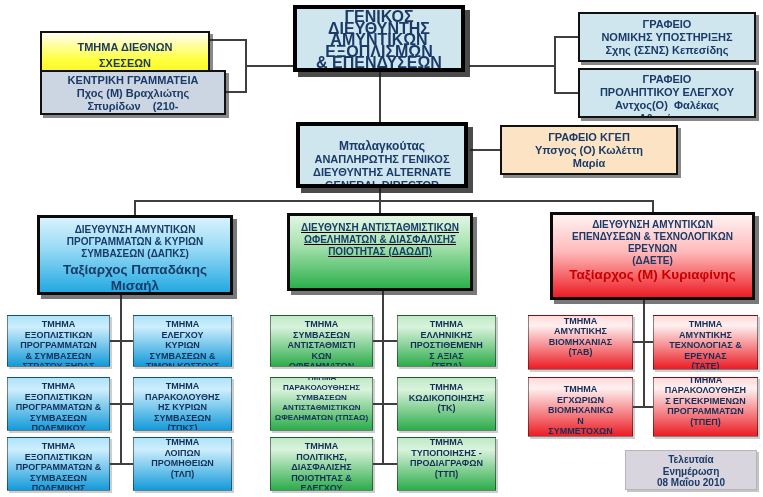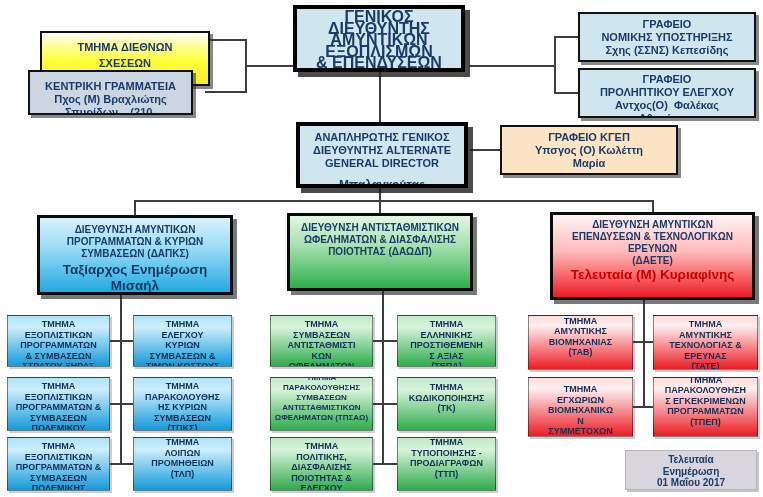--- a/index.html
+++ b/index.html
@@ -17,21 +17,21 @@
     border:2px solid #111;box-shadow:3px 3px 0 rgba(40,40,40,.55);margin-top:18px;}
   .b-lblue{background:#cfe6ef;border:2px solid #111;box-shadow:3px 3px 0 rgba(40,40,40,.55);}
   .b-heavy{background:#cfe6ef;border:4px solid #000;box-shadow:5px 5px 0 rgba(30,30,30,.8);}
   .b-gray{background:#ccd6e3;border:2px solid #111;box-shadow:3px 3px 0 rgba(40,40,40,.55);}
   .b-peach{background:#fbe3c4;border:2px solid #111;box-shadow:3px 3px 0 rgba(40,40,40,.55);}
   .b-note{background:#d8d5de;border:1px solid #b7b4bd;box-shadow:2px 2px 0 rgba(90,90,90,.35);}
 
   
   .div-box{border:3px solid #0a0a0a;box-shadow:4px 4px 0 rgba(30,30,30,.6);padding-top:6px;}
   .grad-blue{background:linear-gradient(to bottom,#d8f2fd 0%,#9adcf6 40%,#23a9e1 100%);}
-  .grad-green{background:linear-gradient(to bottom,#e2f6e4 0%,#a8e2b0 40%,#2cb04c 100%);}
+  .grad-green{background:linear-gradient(to bottom,#e2f6e4 0%,#a8e2b0 40%,#2cb04c 100%);text-decoration:underline;}
   .grad-red{background:linear-gradient(to bottom,#fff3f3 0%,#ffb9b9 45%,#ec1c24 100%);}
   .div-title{font-size:10px;line-height:12px;}
   .div-name{font-size:13.5px;line-height:16px;margin-top:2px;}
 
   
   .dept{font-size:9px;line-height:10.5px;padding:3px 2px 12px 2px;border:1px solid rgba(0,0,0,.45);
     box-shadow:2px 2px 0 rgba(60,60,60,.25);color:#142f57;}
   .dept.center{display:flex;align-items:center;justify-content:center;padding-top:0;}
   .dept.small{font-size:8px;line-height:10px;}
   .d-blue{background:linear-gradient(to bottom,#aee3f9 0%,#cdeefd 22%,#149ad9 100%);}
@@ -75,21 +75,21 @@
   <div class="line" style="left:643px;top:300px;width:2px;height:107px;"></div>
   <div class="line" style="left:633px;top:341px;width:20px;height:2px;"></div>
   <div class="line" style="left:633px;top:406px;width:20px;height:2px;"></div>
 
   <div class="box b-yellow" style="left:40px;top:13px;width:170px;height:55px;padding-top:6px;">
     <div class="txt navy t11" style="line-height:16px;">ΤΜΗΜΑ ΔΙΕΘΝΩΝ
 ΣΧΕΣΕΩΝ</div>
     <div class="txt redtxt" style="font-size:12px;margin-top:3px;">Πχος (Μ) Σταύρος</div>
   </div>
 
-  <div class="box b-gray" style="left:28px;top:70px;width:165px;height:45px;padding-top:8px;">
+  <div class="box b-gray" style="left:40px;top:70px;width:186px;height:45px;padding-top:2px;">
     <div class="txt navy t11" style="line-height:13px;">ΚΕΝΤΡΙΚΗ ΓΡΑΜΜΑΤΕΙΑ
 Πχος (Μ) Βραχλιώτης
 Σπυρίδων&nbsp;&nbsp;&nbsp;&nbsp;(210-</div>
   </div>
 
   <div class="box b-heavy" style="left:293px;top:5px;width:172px;height:67px;padding-top:2px;">
     <div class="txt navy t10">ΓΕΝΙΚΟΣ ΔΙΕΥΘΥΝΤΗΣ
 ΑΜΥΝΤΙΚΩΝ ΕΞΟΠΛΙΣΜΩΝ
 &amp; ΕΠΕΝΔΥΣΕΩΝ (ΓΔΑΕΕ)
 GENERAL DIRECTOR FOR
@@ -103,52 +103,52 @@
   </div>
 
   <div class="box b-lblue" style="left:578px;top:68px;width:178px;height:50px;padding-top:3px;">
     <div class="txt navy t11" style="line-height:13px;">ΓΡΑΦΕΙΟ
 ΠΡΟΛΗΠΤΙΚΟΥ ΕΛΕΓΧΟΥ
 Αντχος(Ο)&nbsp; Φαλέκας
 Αθανάσιος</div>
   </div>
 
   <div class="box b-heavy" style="left:296px;top:122px;width:172px;height:66px;padding-top:5px;">
+    <div class="txt navy" style="font-size:12px;margin-top:8px;">Μπαλαγκούτας</div>
     <div class="txt navy t11" style="line-height:13px;">ΑΝΑΠΛΗΡΩΤΗΣ ΓΕΝΙΚΟΣ
 ΔΙΕΥΘΥΝΤΗΣ ALTERNATE
 GENERAL DIRECTOR</div>
-    <div class="txt navy" style="font-size:12px;margin-top:8px;">Μπαλαγκούτας</div>
   </div>
 
   <div class="box b-peach" style="left:500px;top:125px;width:178px;height:50px;padding-top:4px;">
     <div class="txt navy t11" style="line-height:13px;">ΓΡΑΦΕΙΟ ΚΓΕΠ
 Υπσγος (Ο) Κωλέττη
 Μαρία</div>
   </div>
 
   <div class="box div-box grad-blue" style="left:37px;top:215px;width:196px;height:80px;">
     <div class="txt navy div-title">ΔΙΕΥΘΥΝΣΗ ΑΜΥΝΤΙΚΩΝ
 ΠΡΟΓΡΑΜΜΑΤΩΝ &amp; ΚΥΡΙΩΝ
 ΣΥΜΒΑΣΕΩΝ (ΔΑΠΚΣ)</div>
-    <div class="txt navy div-name">Ταξίαρχος Ενημέρωση
+    <div class="txt navy div-name">Ταξίαρχος Παπαδάκης
 Μισαήλ</div>
   </div>
 
   <div class="box div-box grad-green" style="left:287px;top:213px;width:186px;height:78px;">
     <div class="txt navy div-title">ΔΙΕΥΘΥΝΣΗ ΑΝΤΙΣΤΑΘΜΙΣΤΙΚΩΝ
 ΩΦΕΛΗΜΑΤΩΝ &amp; ΔΙΑΣΦΑΛΙΣΗΣ
 ΠΟΙΟΤΗΤΑΣ (ΔΑΩΔΠ)</div>
   </div>
 
   <div class="box div-box grad-red" style="left:550px;top:212px;width:205px;height:88px;padding-top:4px;">
     <div class="txt navy div-title">ΔΙΕΥΘΥΝΣΗ ΑΜΥΝΤΙΚΩΝ
 ΕΠΕΝΔΥΣΕΩΝ &amp; ΤΕΧΝΟΛΟΓΙΚΩΝ
 ΕΡΕΥΝΩΝ
 (ΔΑΕΤΕ)</div>
-    <div class="txt redtxt div-name" style="margin-top:0;">Τελευταία (Μ) Κυριαφίνης</div>
+    <div class="txt redtxt div-name" style="margin-top:0;">Ταξίαρχος (Μ) Κυριαφίνης</div>
   </div>
 
   <div class="box dept d-blue txt" style="left:7px;top:315px;width:103px;height:52px;">ΤΜΗΜΑ
 ΕΞΟΠΛΙΣΤΙΚΩΝ
 ΠΡΟΓΡΑΜΜΑΤΩΝ
 &amp; ΣΥΜΒΑΣΕΩΝ
 ΣΤΡΑΤΟΥ ΞΗΡΑΣ</div>
   <div class="box dept d-blue txt" style="left:133px;top:315px;width:99px;height:52px;">ΤΜΗΜΑ
 ΕΛΕΓΧΟΥ
 ΚΥΡΙΩΝ
@@ -218,16 +218,16 @@
 ΣΥΜΜΕΤΟΧΩΝ</div>
   <div class="box dept d-red center txt" style="left:653px;top:377px;width:105px;height:60px;">ΤΜΗΜΑ
 ΠΑΡΑΚΟΛΟΥΘΗΣΗ
 Σ ΕΓΚΕΚΡΙΜΕΝΩΝ
 ΠΡΟΓΡΑΜΜΑΤΩΝ
 (ΤΠΕΠ)</div>
 
   <div class="box b-note" style="left:625px;top:450px;width:132px;height:40px;padding-top:3px;">
     <div class="txt navy" style="font-size:10px;line-height:11.5px;">Τελευταία
 Ενημέρωση
-01 Μαΐου 2017</div>
+08 Μαΐου 2010</div>
   </div>
 
 </div>
 
 </body></html>

